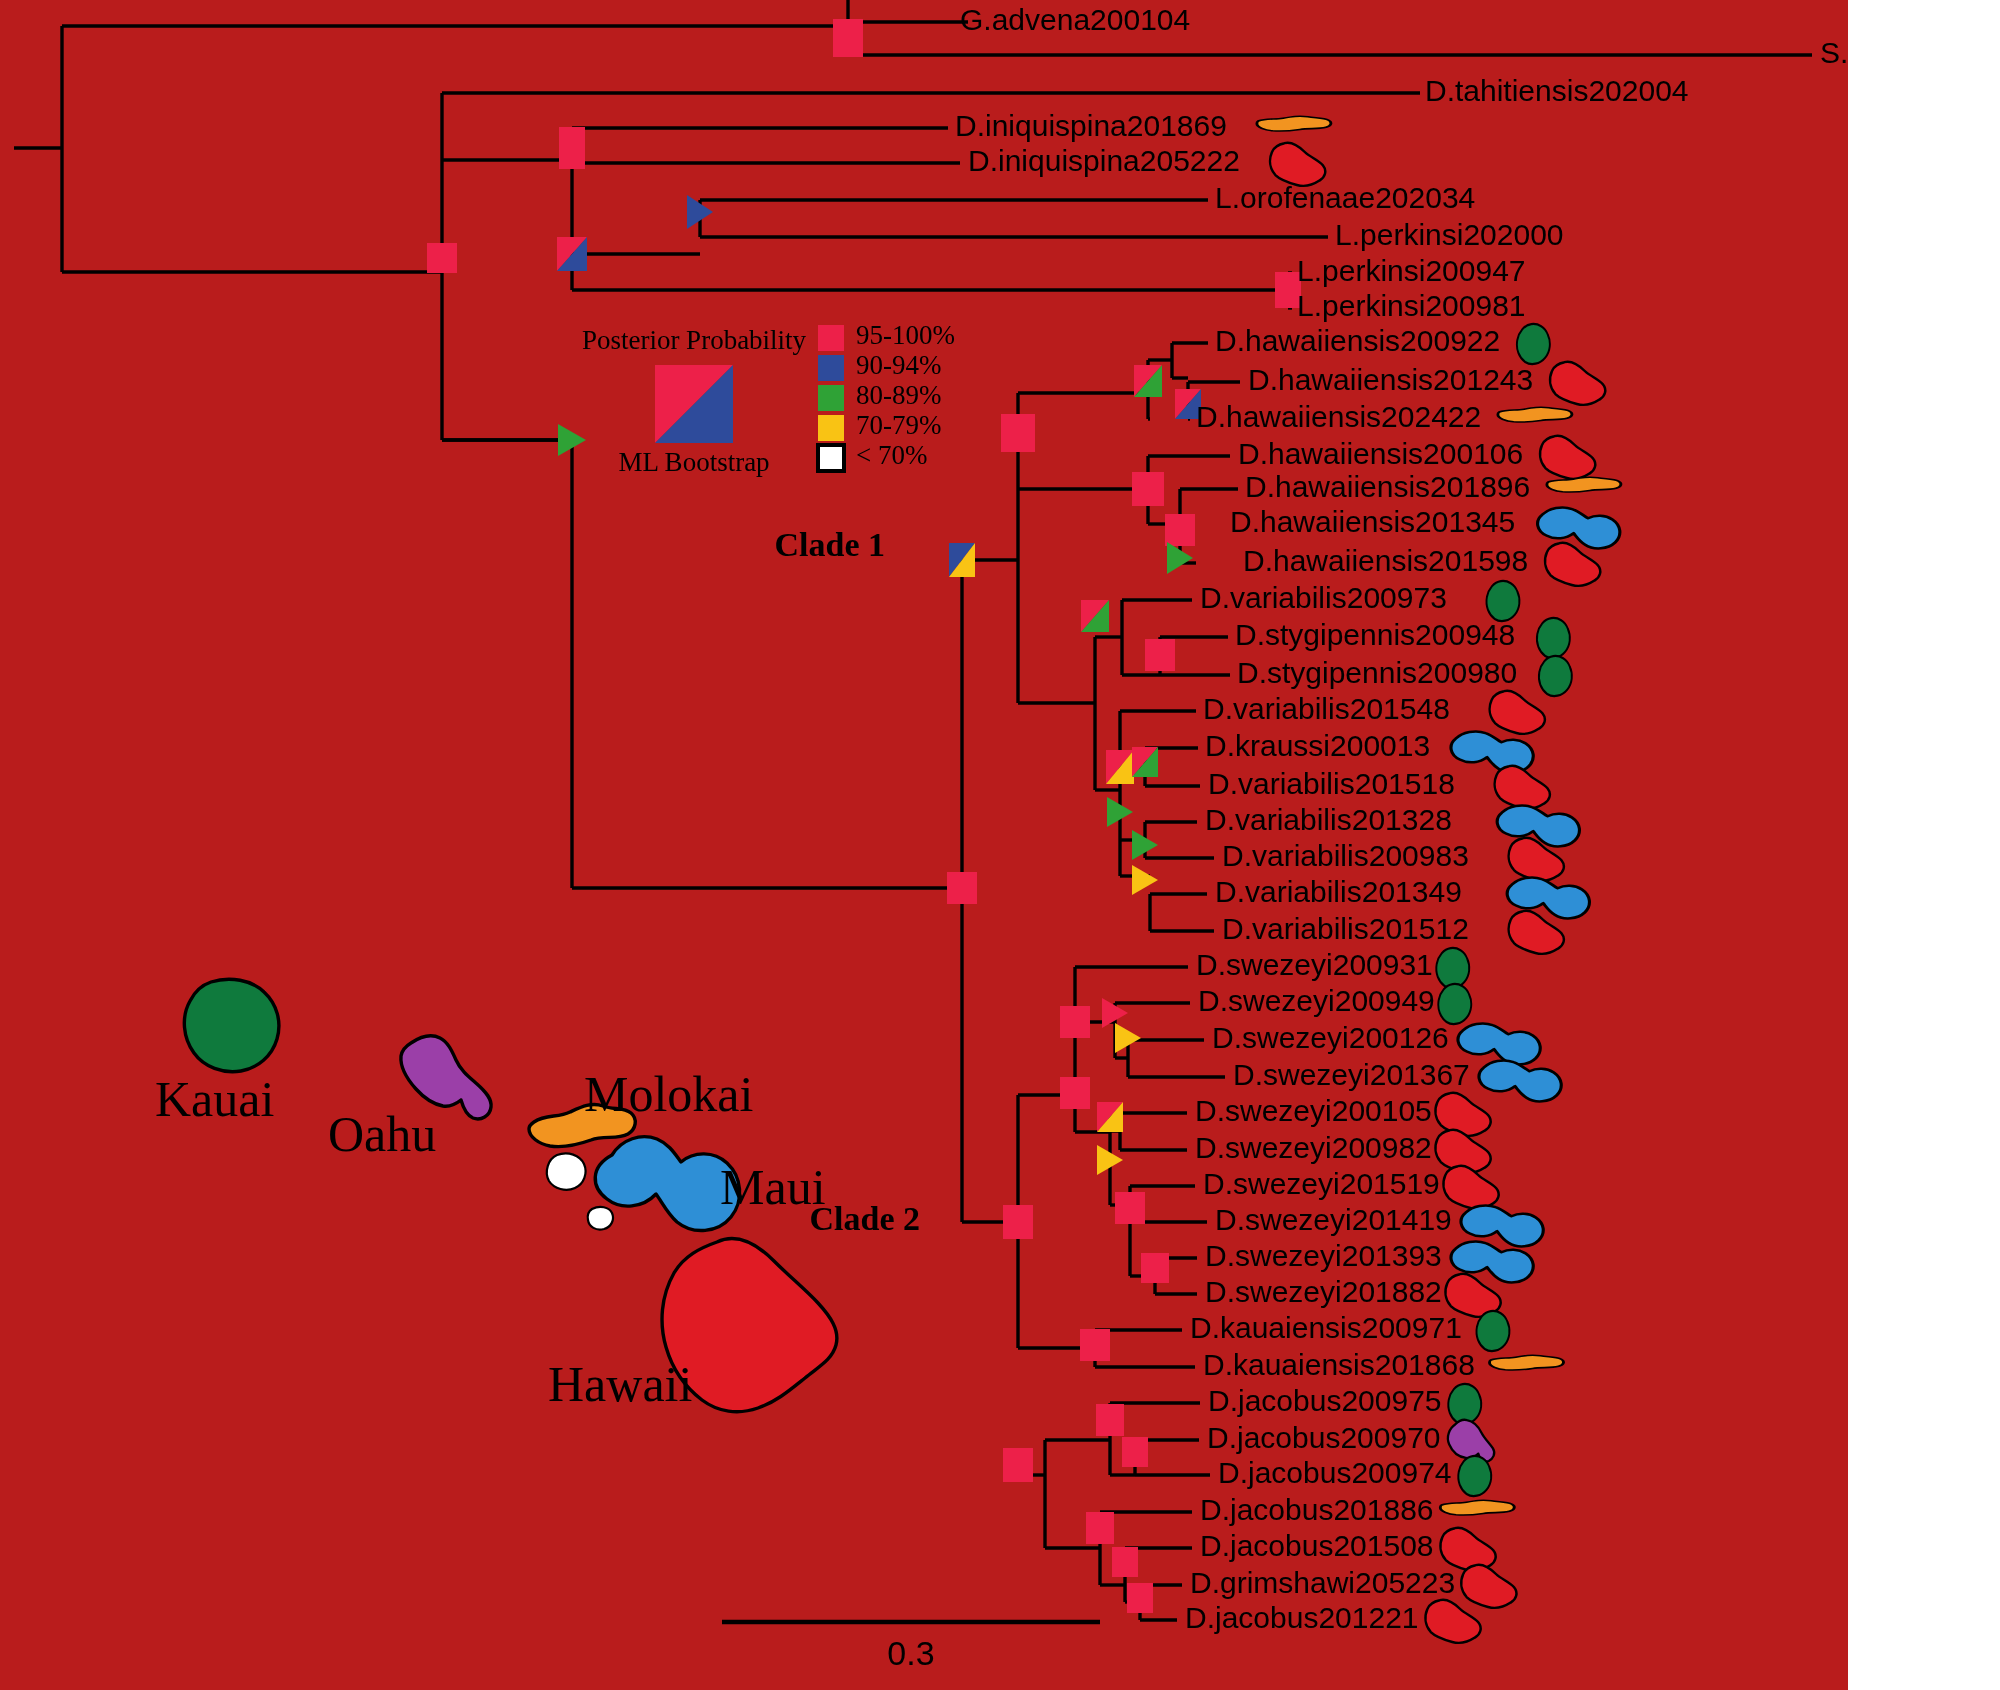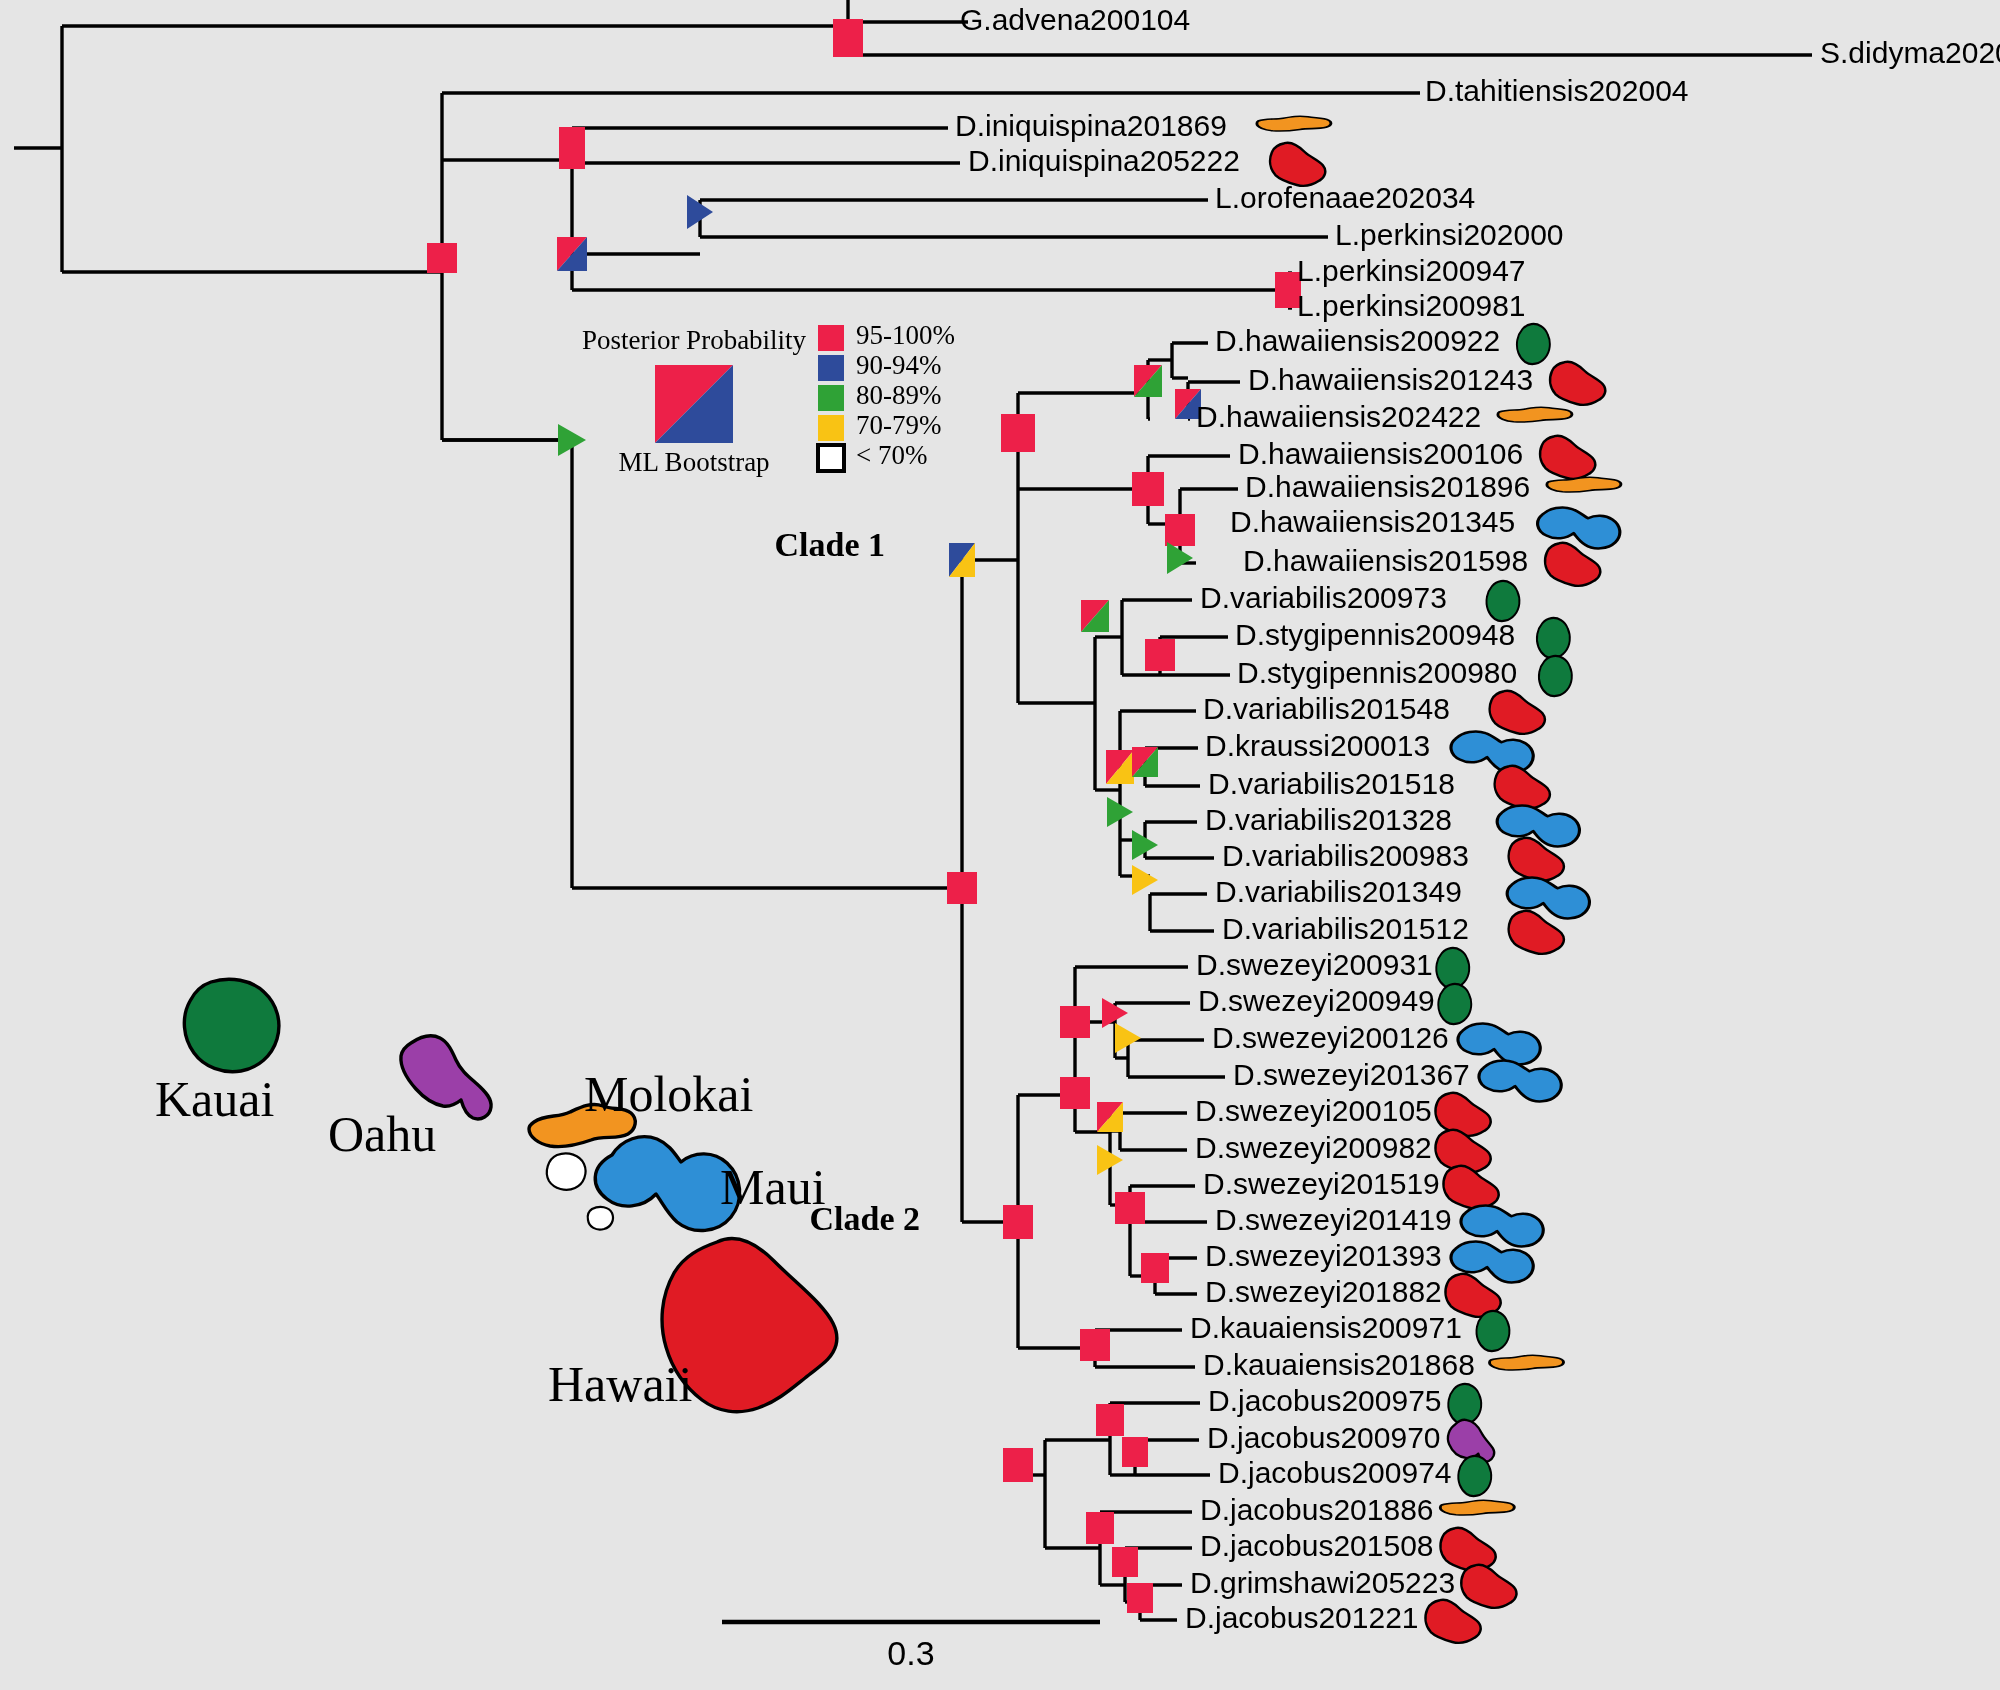--- a/index.html
+++ b/index.html
@@ -2,23 +2,23 @@
 <html><head>
 <meta charset="utf-8">
 <style>
   html, body {
     margin: 0;
     padding: 0;
     background: #ffffff;
   }
   #figure {
     position: relative;
-    width: 2000px;
+    width: 1848px;
     height: 1690px;
-    background: #e5e5e5;
+    background: #b91c1c;
     font-family: "Liberation Sans", sans-serif;
     overflow: hidden;
   }
   svg.layer {
     position: absolute;
     left: 0;
     top: 0;
     width: 2000px;
     height: 1690px;
   }

